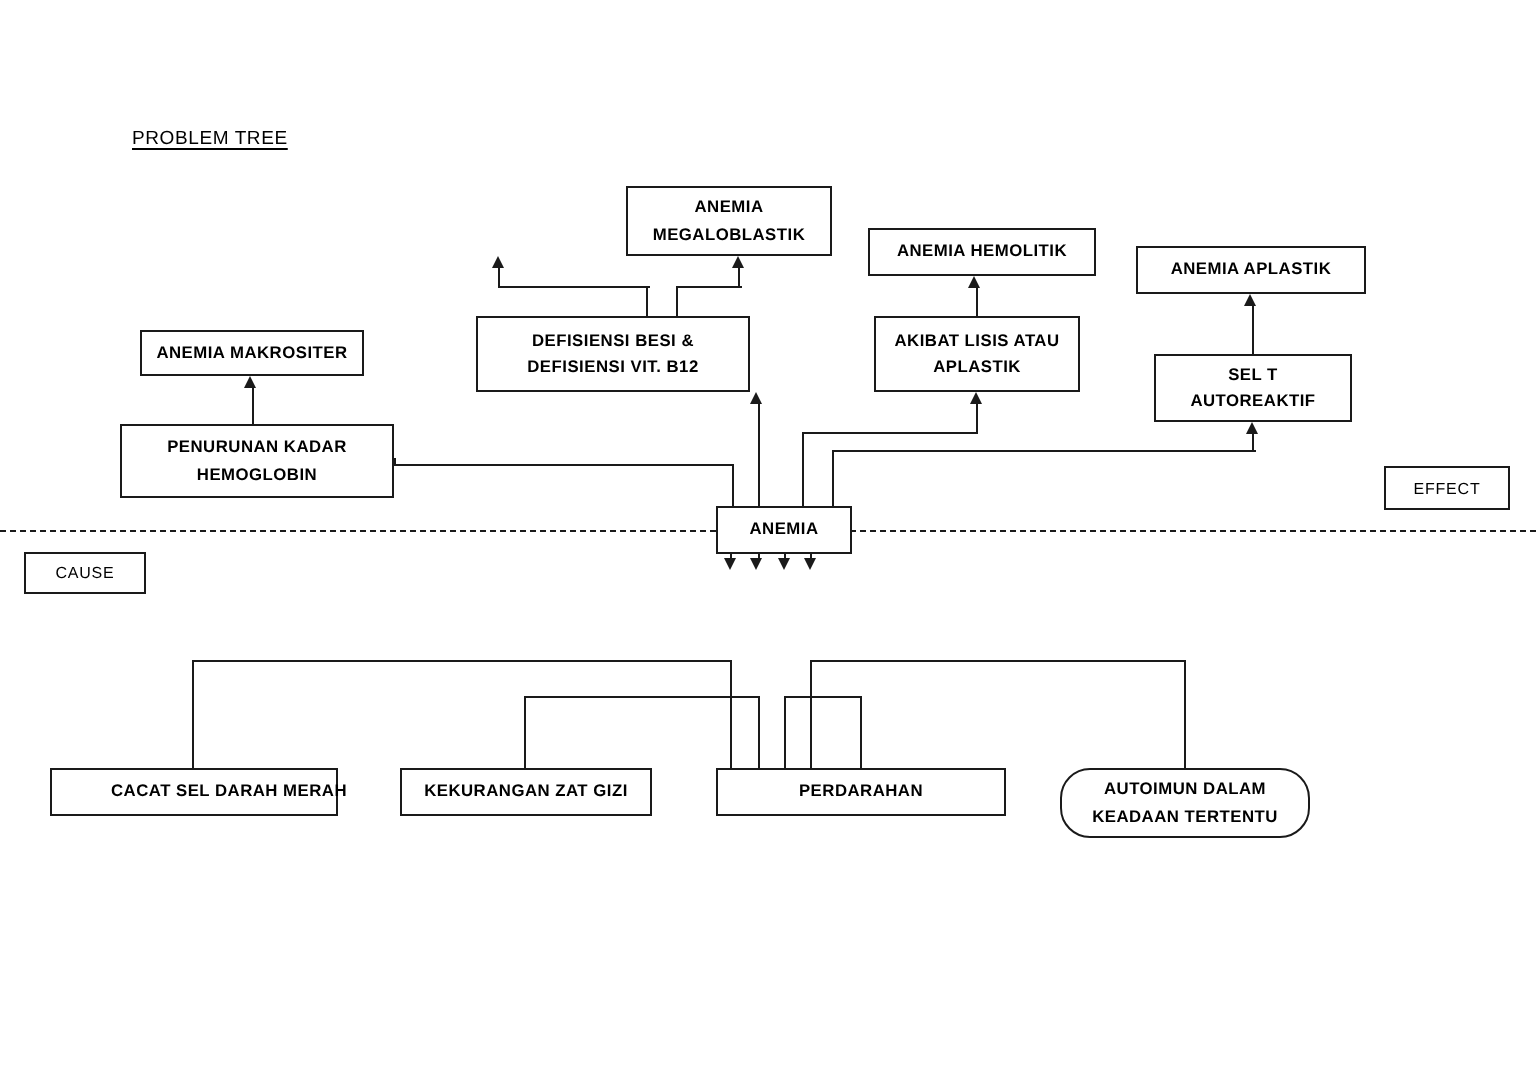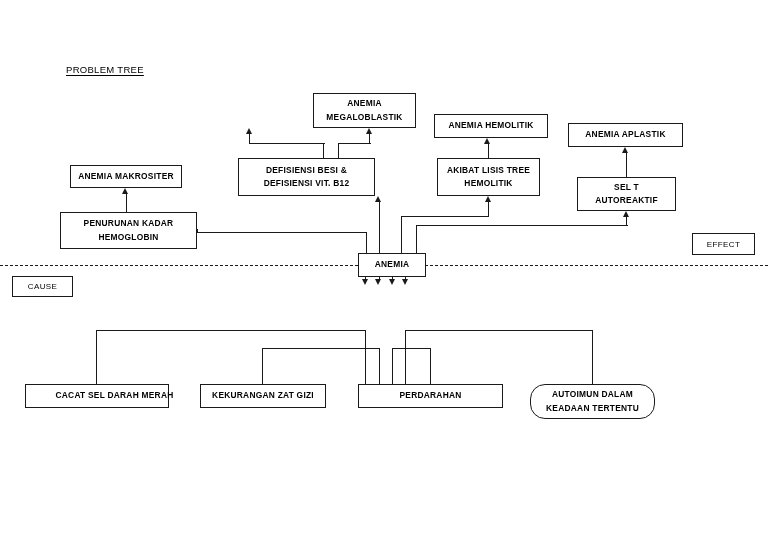--- a/index.html
+++ b/index.html
@@ -173,22 +173,22 @@
   <div class="node" style="left:70px; top:165px; width:112px; height:23px;">
     <span class="ln">ANEMIA MAKROSITER</span>
   </div>
 
   <div class="node" style="left:238px; top:158px; width:137px; height:38px;">
     <span class="ln">DEFISIENSI BESI &amp;</span>
     <span class="ln">DEFISIENSI VIT. B12</span>
   </div>
 
   <div class="node" style="left:437px; top:158px; width:103px; height:38px;">
-    <span class="ln">AKIBAT LISIS TREE</span>
-    <span class="ln">HEMOLITIK</span>
+    <span class="ln">AKIBAT LISIS ATAU</span>
+    <span class="ln">APLASTIK</span>
   </div>
 
   <div class="node" style="left:577px; top:177px; width:99px; height:34px;">
     <span class="ln">SEL T</span>
     <span class="ln">AUTOREAKTIF</span>
   </div>
 
   <div class="node" style="left:60px; top:212px; width:137px; height:37px;text-align:right;">
     <span class="ln">PENURUNAN KADAR</span>
     <span class="ln">HEMOGLOBIN</span>

